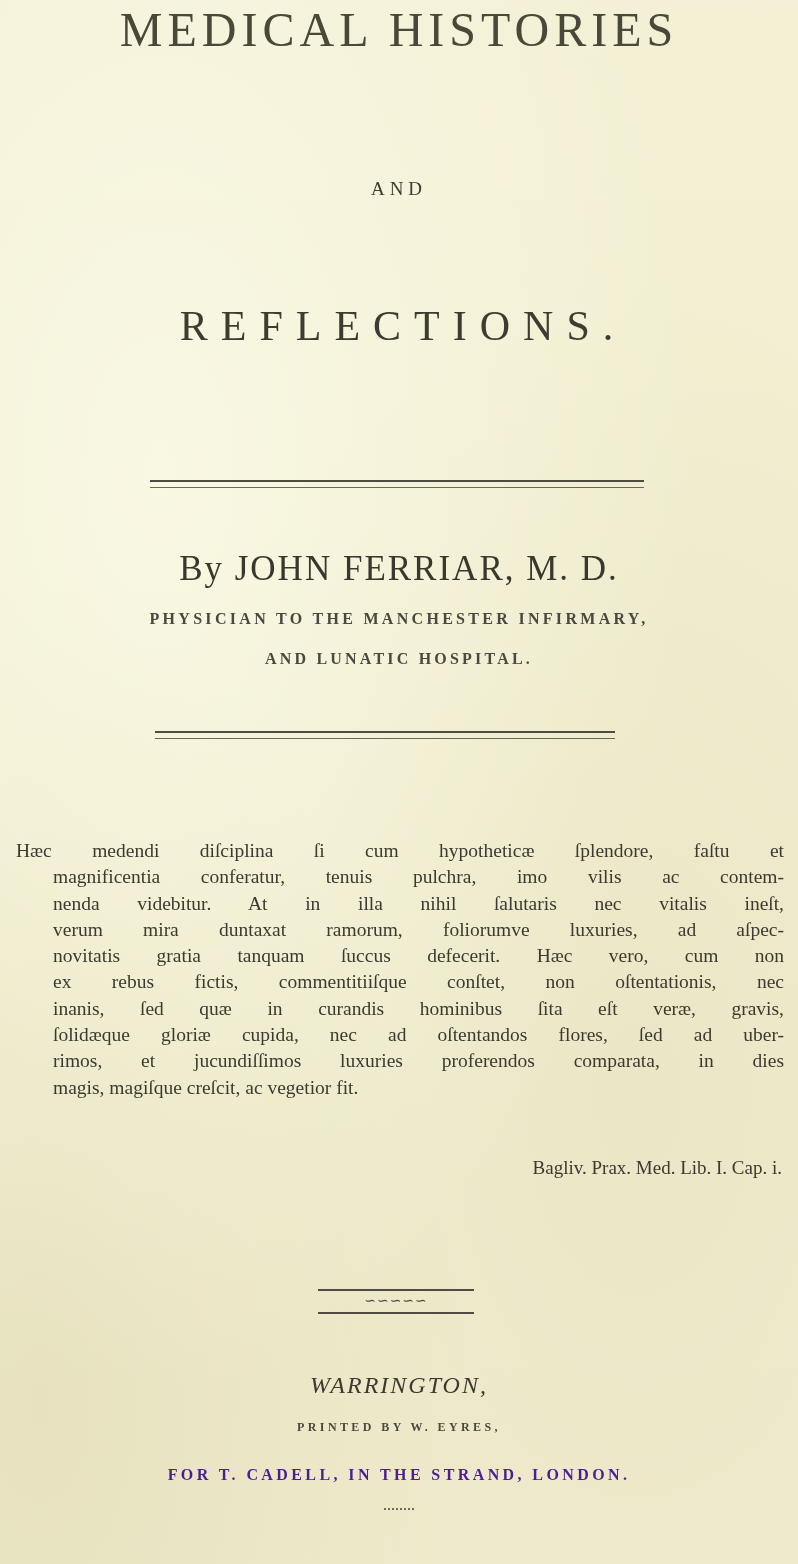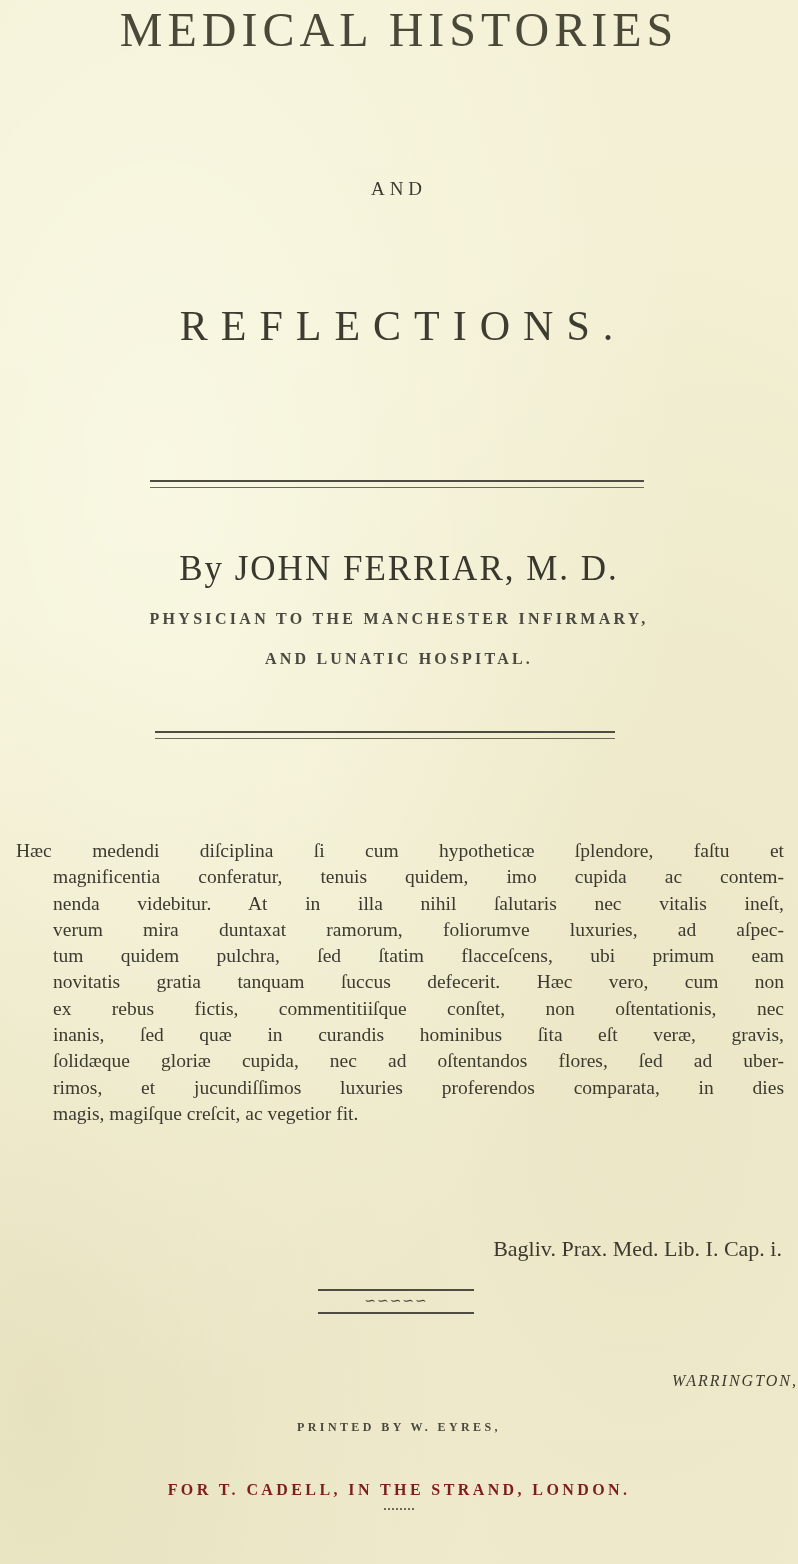--- a/index.html
+++ b/index.html
@@ -97,23 +97,23 @@
       text-align-last: justify;
       font-family: Liberation Serif, serif;
     }
     .epigraph .line.indent { padding-left: 37px; }
     .epigraph .line.last {
       text-align: right;
       text-align-last: left;
     }
     .citation {
       position: absolute;
-      top: 1236px;
+      top: 1157px;
       right: 16px;
-      font-size: 22px;
+      font-size: 19px;
       color: #3c3a30;
       white-space: nowrap;
     }
     .ornament {
       position: absolute;
       left: 318px;
       top: 1289px;
       width: 156px;
     }
     .ornament .rl {
@@ -123,40 +123,38 @@
     .ornament .glyphs {
       text-align: center;
       font-size: 14px;
       line-height: 16px;
       color: #4a4840;
       letter-spacing: 1px;
       margin: 2px 0 3px;
     }
     .imprint-place {
       top: 1372px;
-      font-size: 16px;
+      font-size: 24px;
       font-style: italic;
       letter-spacing: 2px;
       color: #3c3a30;
-      text-align: right;
     }
     .imprint-printer {
       top: 1420px;
       font-size: 12px;
       letter-spacing: 3.4px;
       font-weight: bold;
       color: #4a4840;
     }
     .imprint-publisher {
       top: 1466px;
       font-size: 16px;
       letter-spacing: 3.4px;
       font-weight: bold;
-      color: #7f1d1d;
-      margin-top: 15px;
+      color: #4c1d95;
     }
     .imprint-dots {
       top: 1502px;
       font-size: 12px;
       letter-spacing: 0px;
       color: #4a4840;
       font-weight: bold;
     }
     .imprint-year {
       top: 1522px;
@@ -177,24 +175,23 @@
   <div class="rule-double rule-top"></div>
 
   <div class="center-line author">By JOHN FERRIAR, M. D.</div>
   <div class="center-line affil-1">PHYSICIAN TO THE MANCHESTER INFIRMARY,</div>
   <div class="center-line affil-2">AND LUNATIC HOSPITAL.</div>
 
   <div class="rule-double rule-mid"></div>
 
   <div class="epigraph">
     <span class="line">Hæc medendi diſciplina ſi cum hypotheticæ ſplendore, faſtu et</span>
-    <span class="line indent">magnificentia conferatur, tenuis quidem, imo cupida ac contem-</span>
+    <span class="line indent">magnificentia conferatur, tenuis pulchra, imo vilis ac contem-</span>
     <span class="line indent">nenda videbitur. At in illa nihil ſalutaris nec vitalis ineſt,</span>
     <span class="line indent">verum mira duntaxat ramorum, foliorumve luxuries, ad aſpec-</span>
-    <span class="line indent">tum quidem pulchra, ſed ſtatim flacceſcens, ubi primum eam</span>
     <span class="line indent">novitatis gratia tanquam ſuccus defecerit. Hæc vero, cum non</span>
     <span class="line indent">ex rebus fictis, commentitiiſque conſtet, non oſtentationis, nec</span>
     <span class="line indent">inanis, ſed quæ in curandis hominibus ſita eſt veræ, gravis,</span>
     <span class="line indent">ſolidæque gloriæ cupida, nec ad oſtentandos flores, ſed ad uber-</span>
     <span class="line indent">rimos, et jucundiſſimos luxuries proferendos comparata, in dies</span>
     <span class="line indent last">magis, magiſque creſcit, ac vegetior fit.</span>
   </div>
   <div class="citation">Bagliv. Prax. Med. Lib. I. Cap. i.</div>
 
   <div class="ornament">

